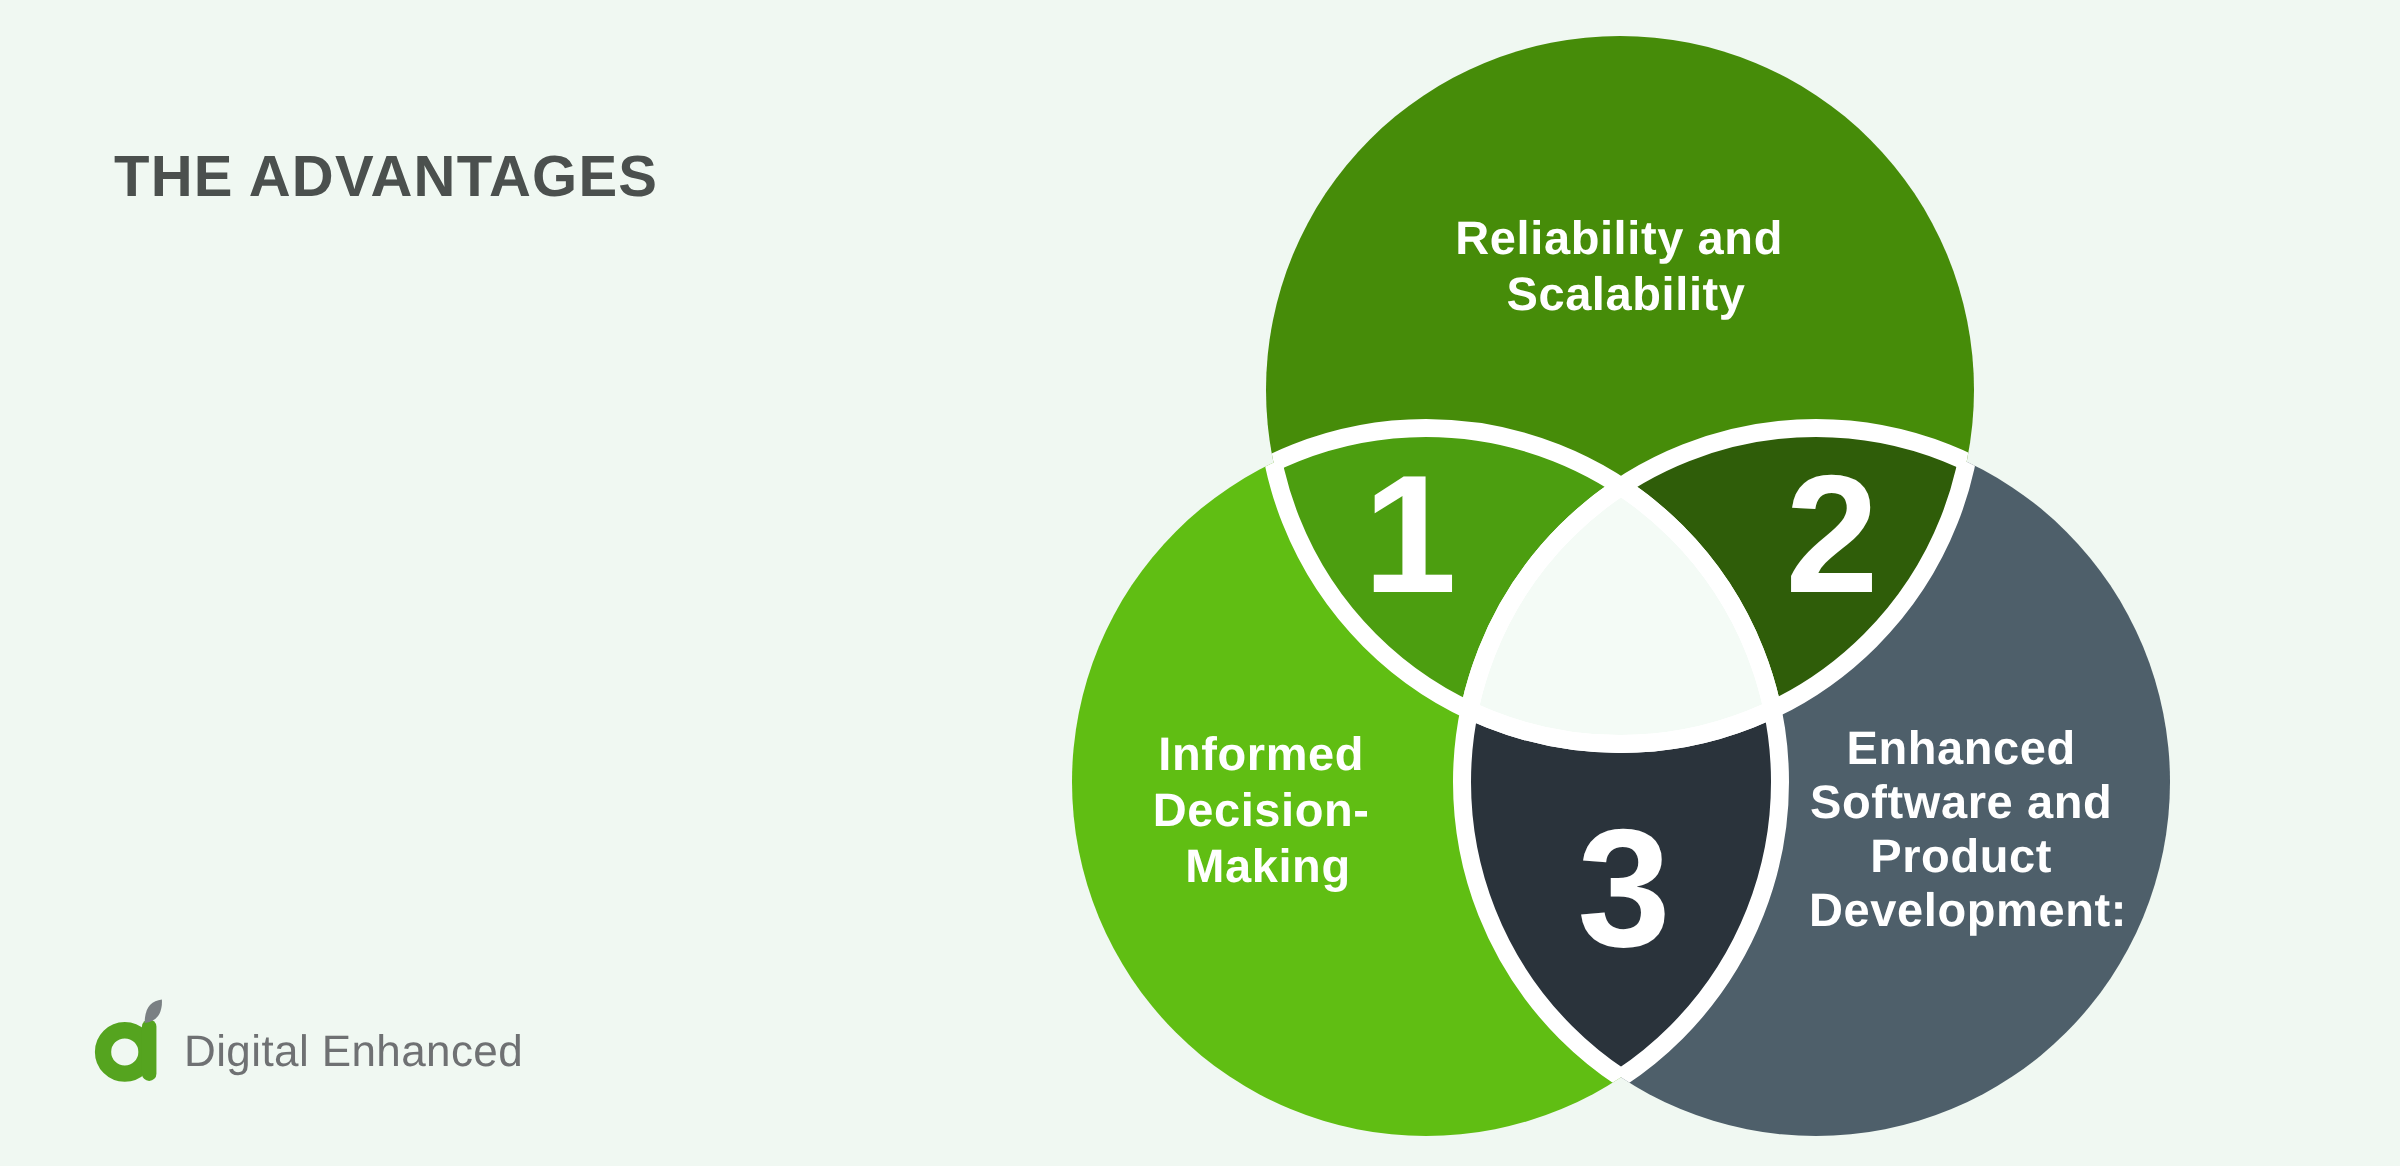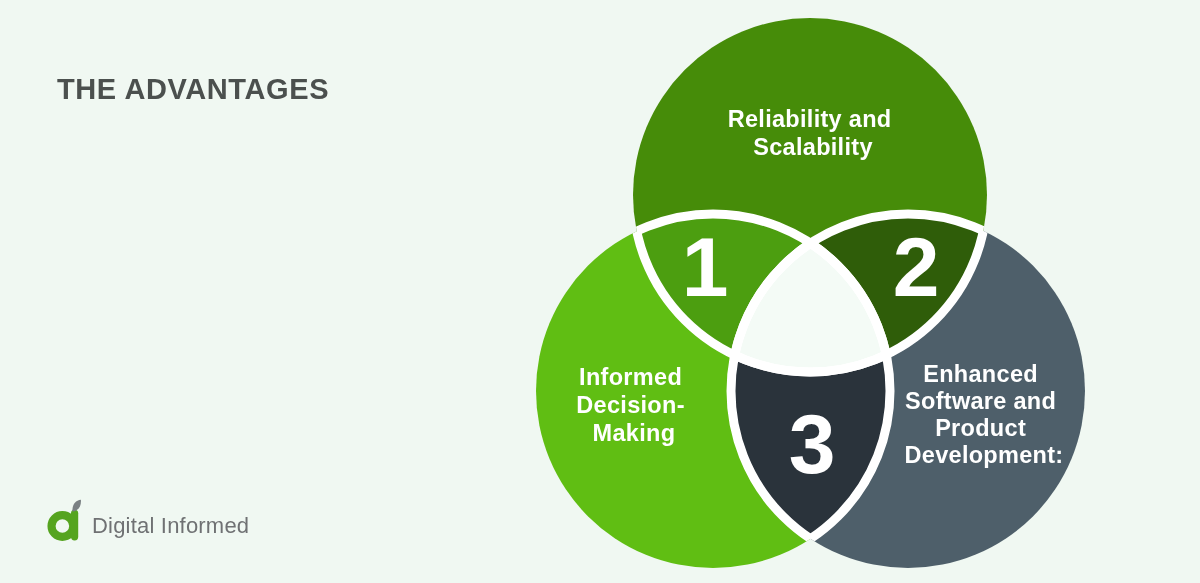--- a/index.html
+++ b/index.html
@@ -130,16 +130,16 @@
     <text class="num" x="916" y="296" text-anchor="middle" fill="#ffffff">2</text>
     <text class="num" x="812" y="473" text-anchor="middle" fill="#ffffff">3</text>
   </svg>
 
   <div class="logo">
     <svg width="38" height="44" viewBox="0 0 42 47">
       <circle cx="17" cy="29" r="12" fill="none" stroke-width="9" stroke="#55a41f"></circle>
       <rect x="26.5" y="11" width="8" height="34" rx="4" fill="#55a41f"></rect>
       <path d="M28,13 C28,4.5 31.5,0.8 37.5,0 C38,7.5 34.5,12.5 28,13 Z" fill="#7a8083"></path>
     </svg>
-    <span class="logo-text">Digital Informed</span>
+    <span class="logo-text">Digital Enhanced</span>
   </div>
 
 </div>
 
 </body></html>

